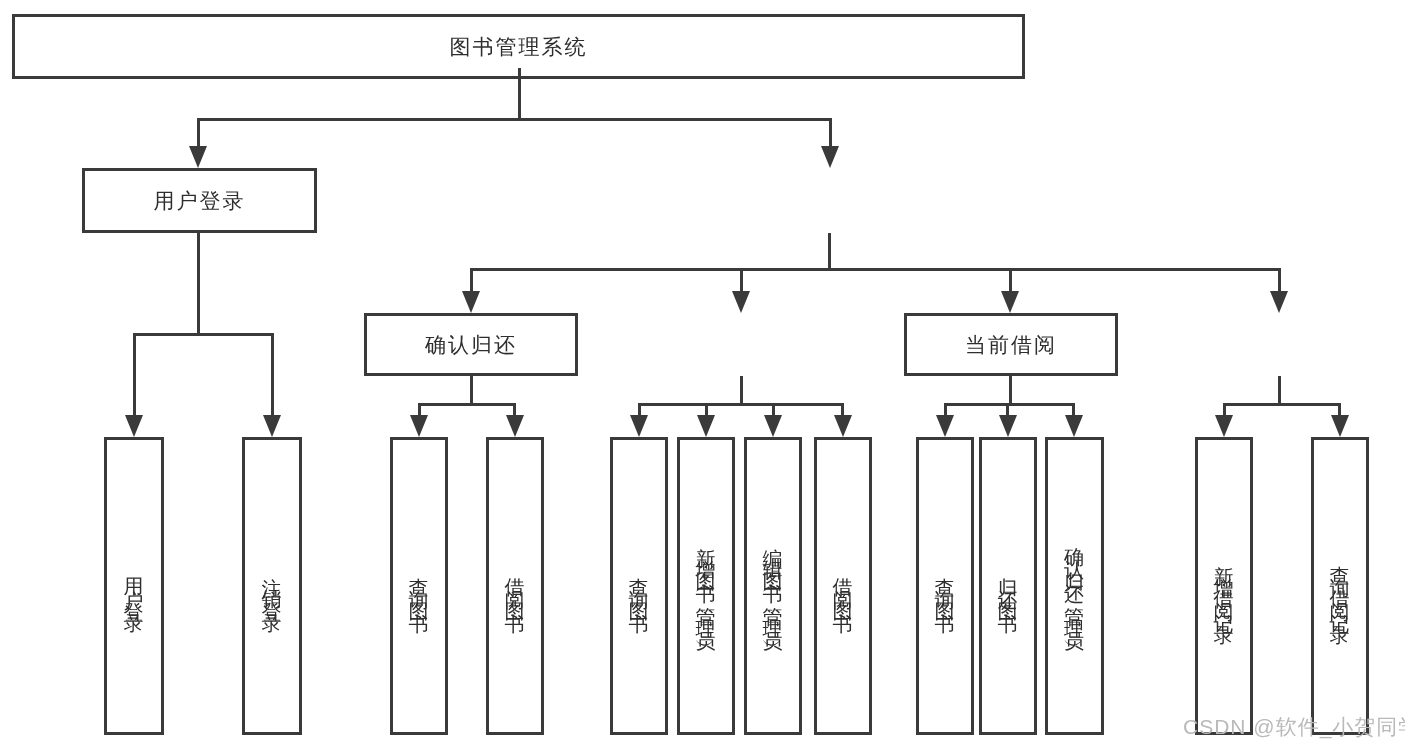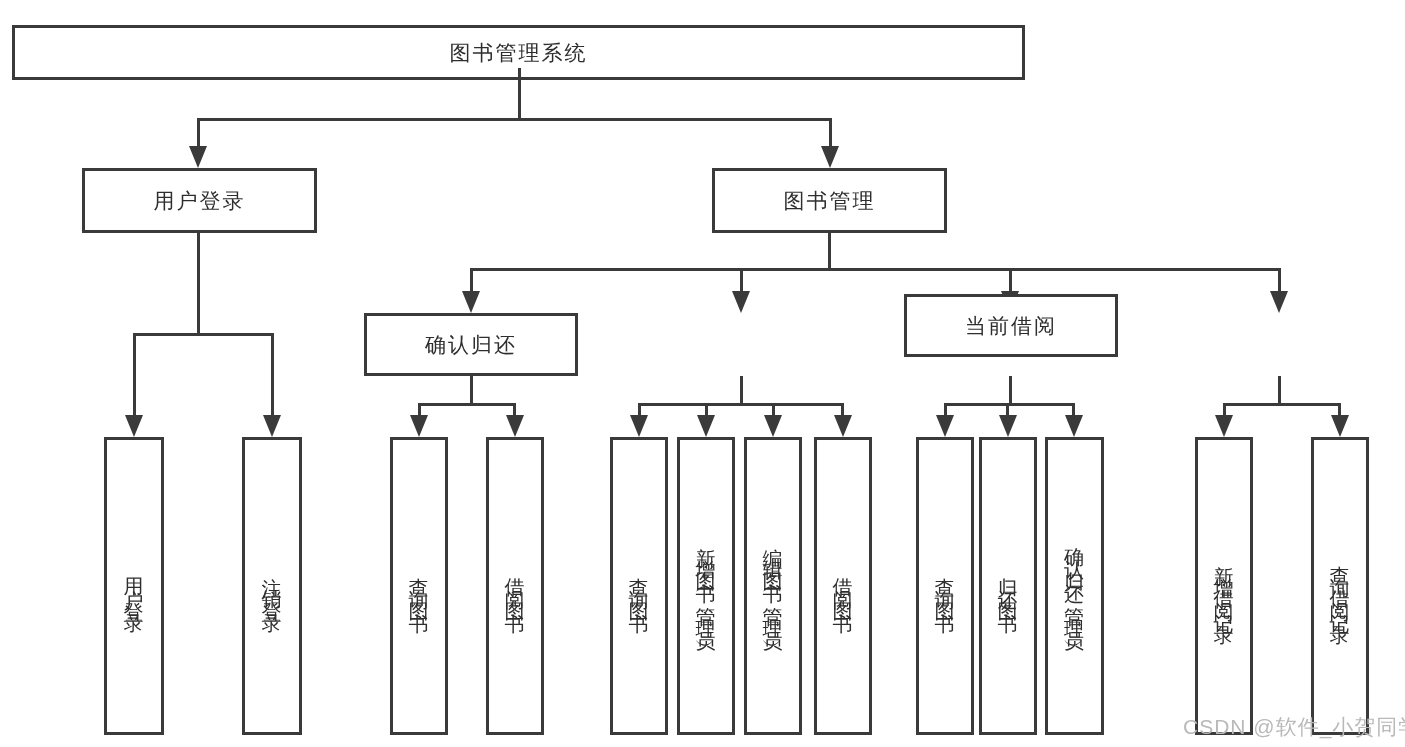--- a/index.html
+++ b/index.html
@@ -27,36 +27,33 @@
   .watermark {
     position:absolute; left:1183px; top:713px;
     font-size:21px; color:var(--wm,#b9b9b9); letter-spacing:1px; white-space:nowrap;
   }
 </style>
 </head>
 <body>
 
 <div class="stage" style="--line: #3a3a3a; --text: #2e2e2e; --wm: #b9b9b9;">
 
-  <div class="box" style="left:12px; top:25px; width:1013px; height:55px;">
+  <div class="box" style="left:12px; top:14px; width:1013px; height:65px;">
     <span class="hlabel">图书管理系统</span>
   </div>
 
   <div class="line" style="left:518px; top:68px;  width:3px;   height:52px;"></div>
   <div class="line" style="left:197px; top:118px; width:635px; height:3px;"></div>
   <div class="line" style="left:197px; top:118px; width:3px;   height:32px;"></div>
   <div class="line" style="left:829px; top:118px; width:3px;   height:32px;"></div>
   <div class="arrow" style="left:189px; top:146px;"></div>
   <div class="arrow" style="left:821px; top:146px;"></div>
 
   <div class="box" style="left:82px; top:168px; width:235px; height:65px;">
     <span class="hlabel">用户登录</span>
-  </div>
-  <div class="box" style="left:712px; top:168px; width:235px; height:65px;">
-    <span class="hlabel">图书管理</span>
   </div>
 
   <div class="line" style="left:197px; top:233px; width:3px;   height:103px;"></div>
   <div class="line" style="left:133px; top:333px; width:141px; height:3px;"></div>
   <div class="line" style="left:133px; top:333px; width:3px;   height:84px;"></div>
   <div class="line" style="left:271px; top:333px; width:3px;   height:84px;"></div>
   <div class="arrow" style="left:125px; top:415px;"></div>
   <div class="arrow" style="left:263px; top:415px;"></div>
 
   <div class="line" style="left:828px; top:233px; width:3px;   height:38px;"></div>
@@ -66,21 +63,21 @@
   <div class="line" style="left:1009px; top:268px; width:3px; height:26px;"></div>
   <div class="line" style="left:1278px; top:268px; width:3px; height:26px;"></div>
   <div class="arrow" style="left:462px;  top:291px;"></div>
   <div class="arrow" style="left:732px;  top:291px;"></div>
   <div class="arrow" style="left:1001px; top:291px;"></div>
   <div class="arrow" style="left:1270px; top:291px;"></div>
 
   <div class="box" style="left:364px; top:313px; width:214px; height:63px;">
     <span class="hlabel">确认归还</span>
   </div>
-  <div class="box" style="left:904px; top:294px; width:214px; height:63px;">
+  <div class="box" style="left:904px; top:313px; width:214px; height:63px;">
     <span class="hlabel">当前借阅</span>
   </div>
 
   <div class="line" style="left:470px; top:376px; width:3px;  height:30px;"></div>
   <div class="line" style="left:418px; top:403px; width:98px; height:3px;"></div>
   <div class="line" style="left:418px; top:403px; width:3px;  height:16px;"></div>
   <div class="line" style="left:513px; top:403px; width:3px;  height:16px;"></div>
   <div class="arrow" style="left:410px; top:415px;"></div>
   <div class="arrow" style="left:506px; top:415px;"></div>
 

